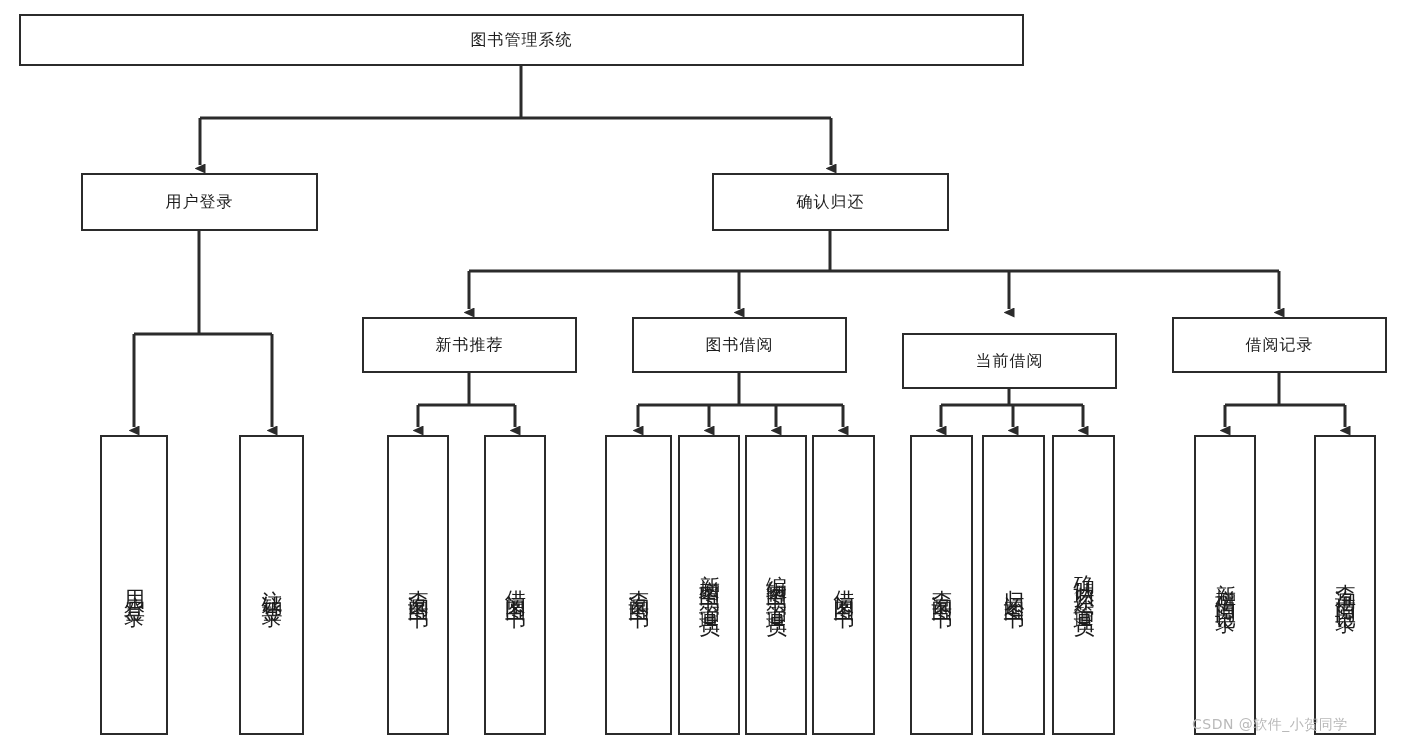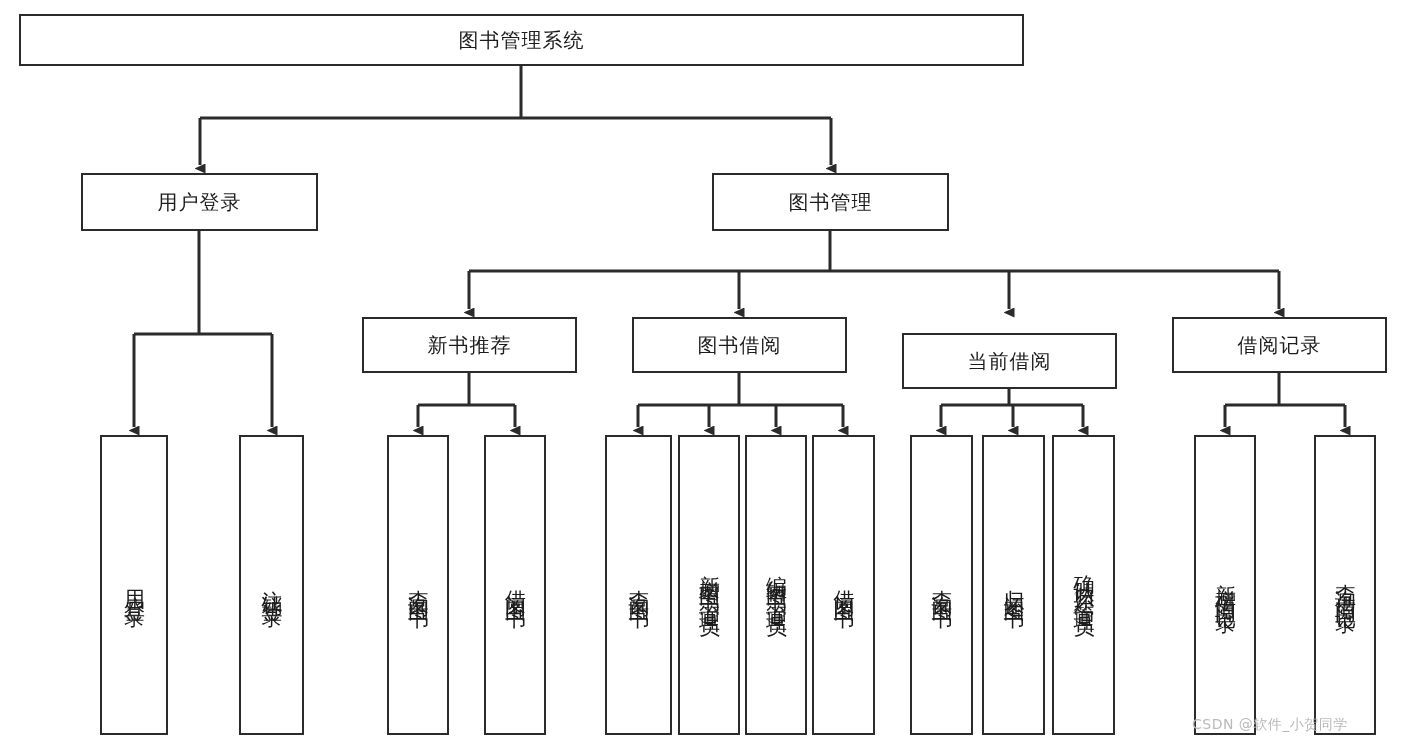--- a/index.html
+++ b/index.html
@@ -27,21 +27,21 @@
     position: absolute;
     box-sizing: border-box;
     border: 2.5px solid #2b2b2b;
     background: #ffffff;
     display: flex;
     align-items: center;
     justify-content: center;
     color: #1c1c1c;
   }
   .node.h {
-    font-size: 20px;
+    font-size: 16px;
     letter-spacing: 1px;
   }
   .node.v {
     font-size: 21px;
   }
   .node.v .vtext {
     writing-mode: vertical-rl;
     text-orientation: upright;
     letter-spacing: 6px;
     line-height: 1;
@@ -114,21 +114,21 @@
 
   <div class="node h" style="left:19px; top:14px; width:1005px; height:52px;">
     <span>图书管理系统</span>
   </div>
 
   <div class="node h" style="left:81px; top:173px; width:237px; height:58px;">
     <span>用户登录</span>
   </div>
 
   <div class="node h" style="left:712px; top:173px; width:237px; height:58px;">
-    <span>图书管理</span>
+    <span>确认归还</span>
   </div>
 
   <div class="node h" style="left:632px; top:317px; width:215px; height:56px;">
     <span>图书借阅</span>
   </div>
 
   <div class="node h" style="left:362px; top:317px; width:215px; height:56px;">
     <span>新书推荐</span>
   </div>
 

